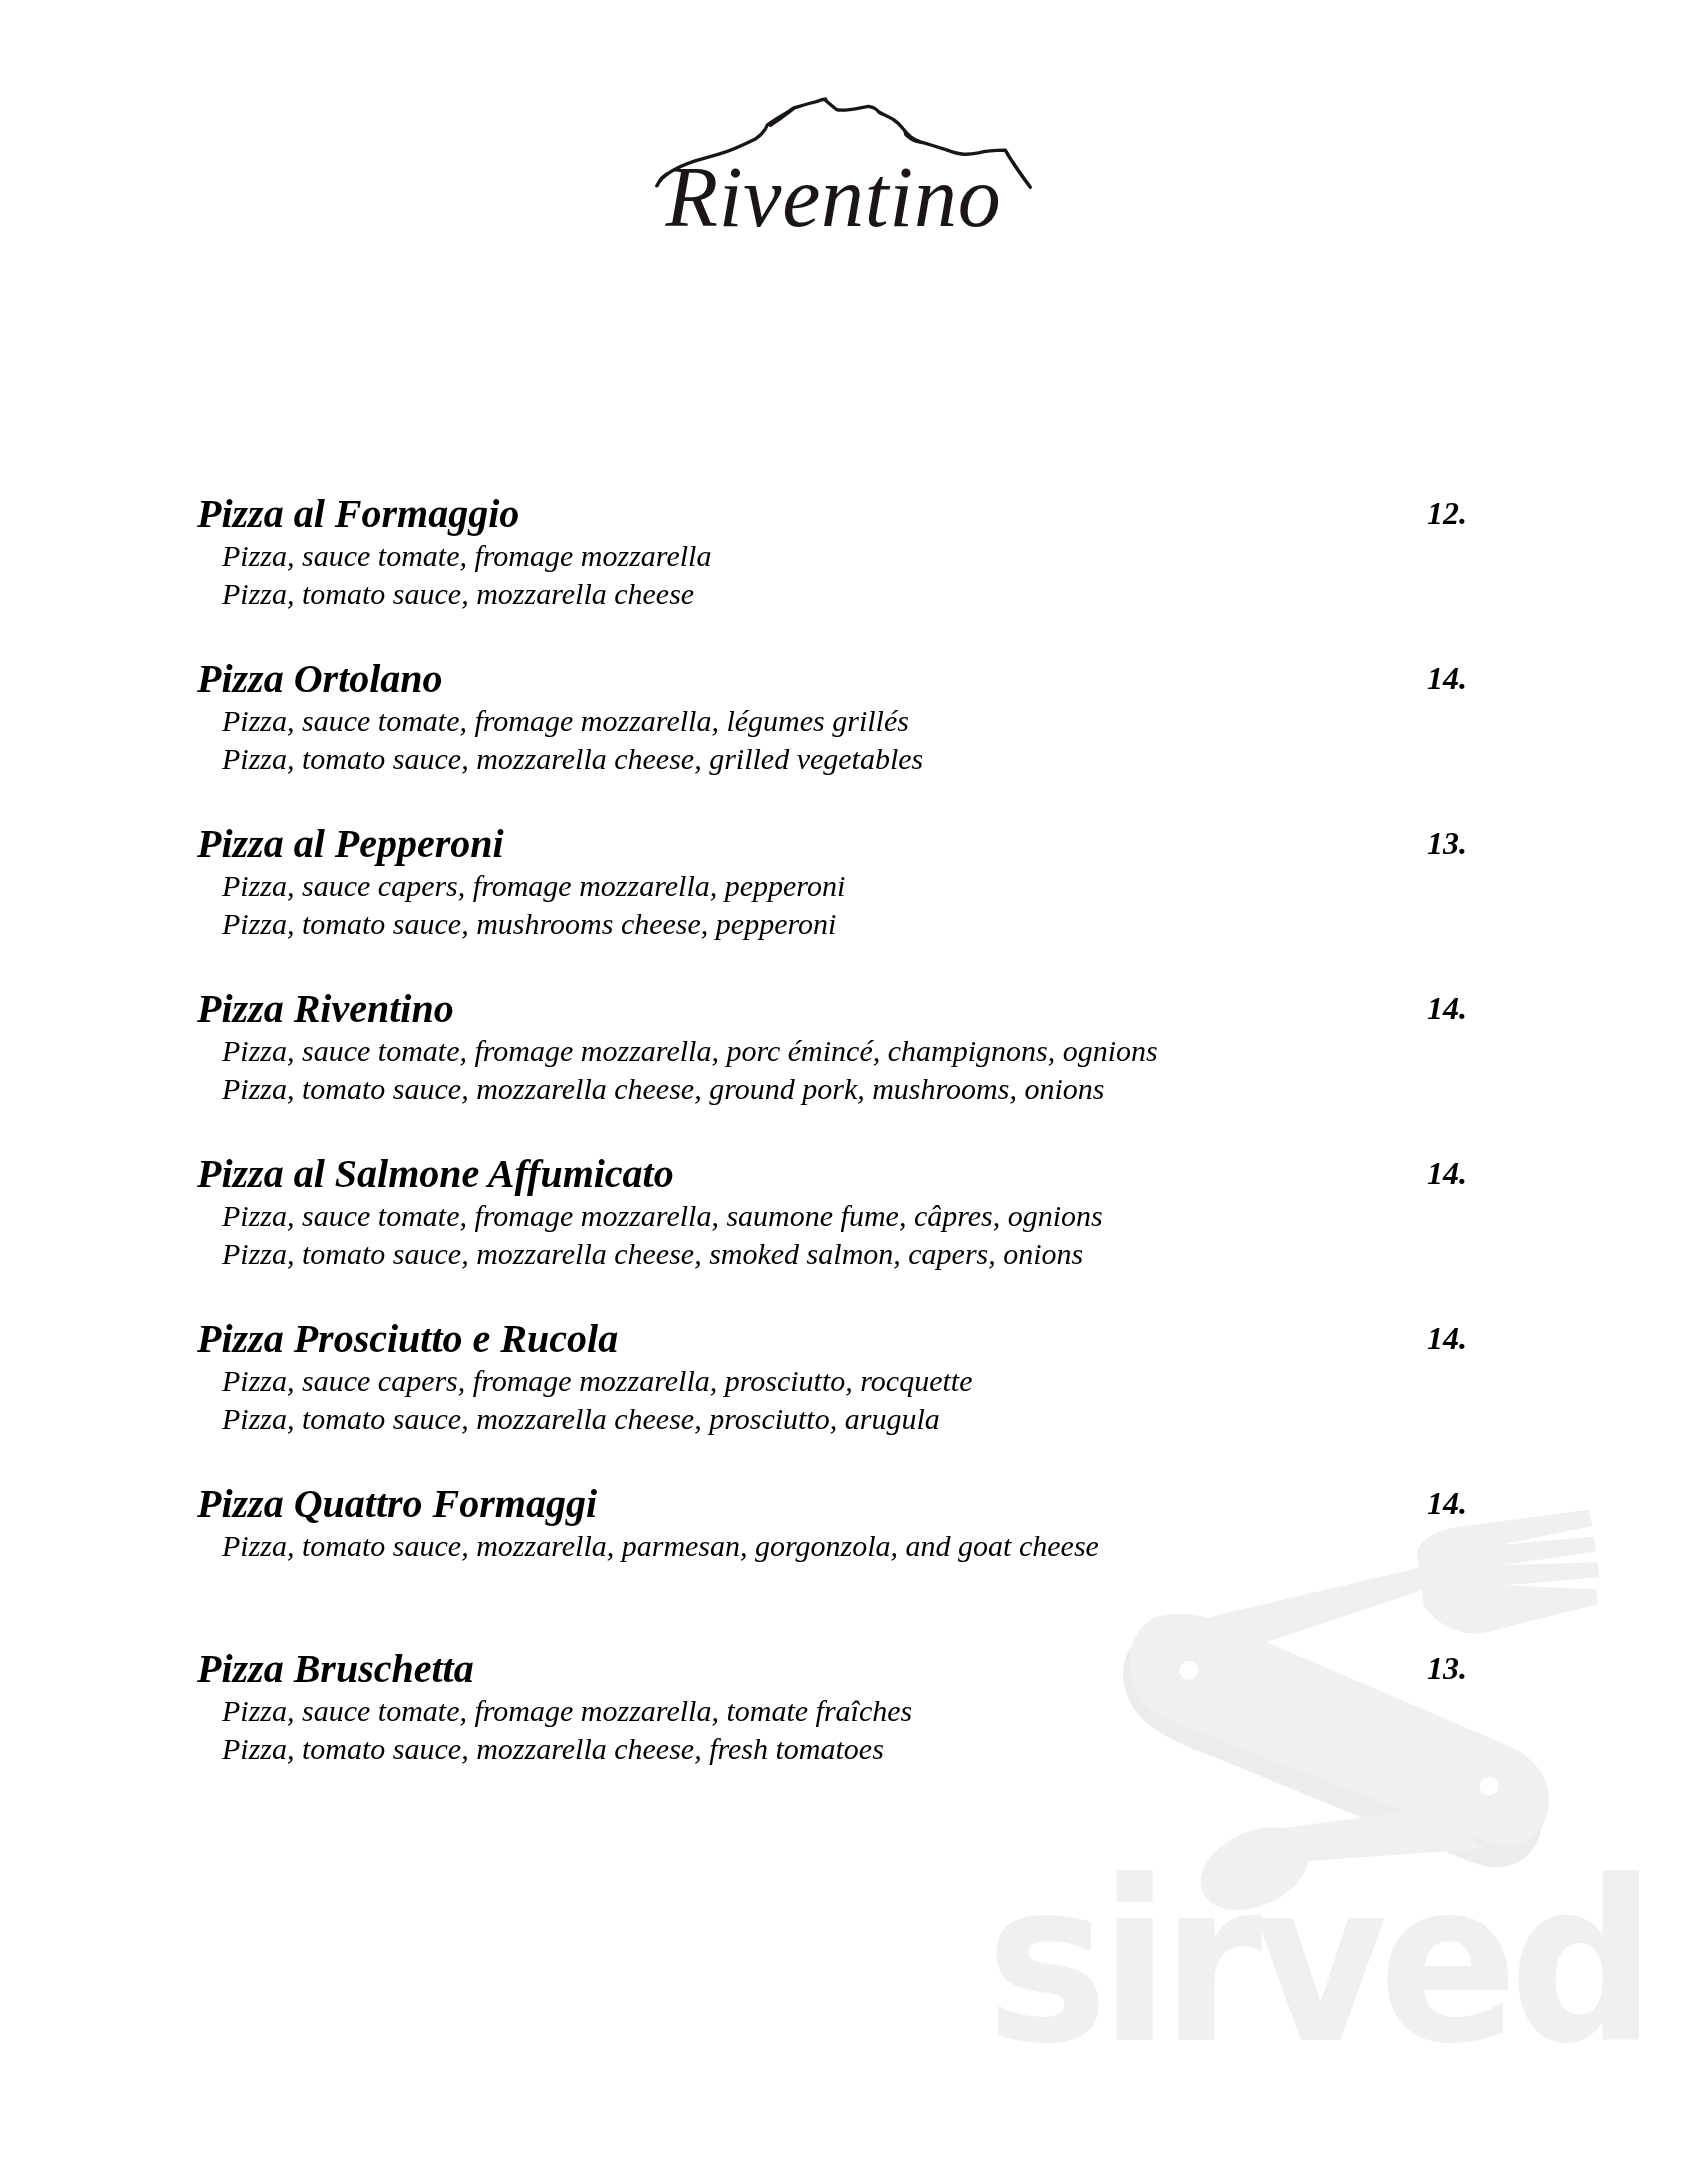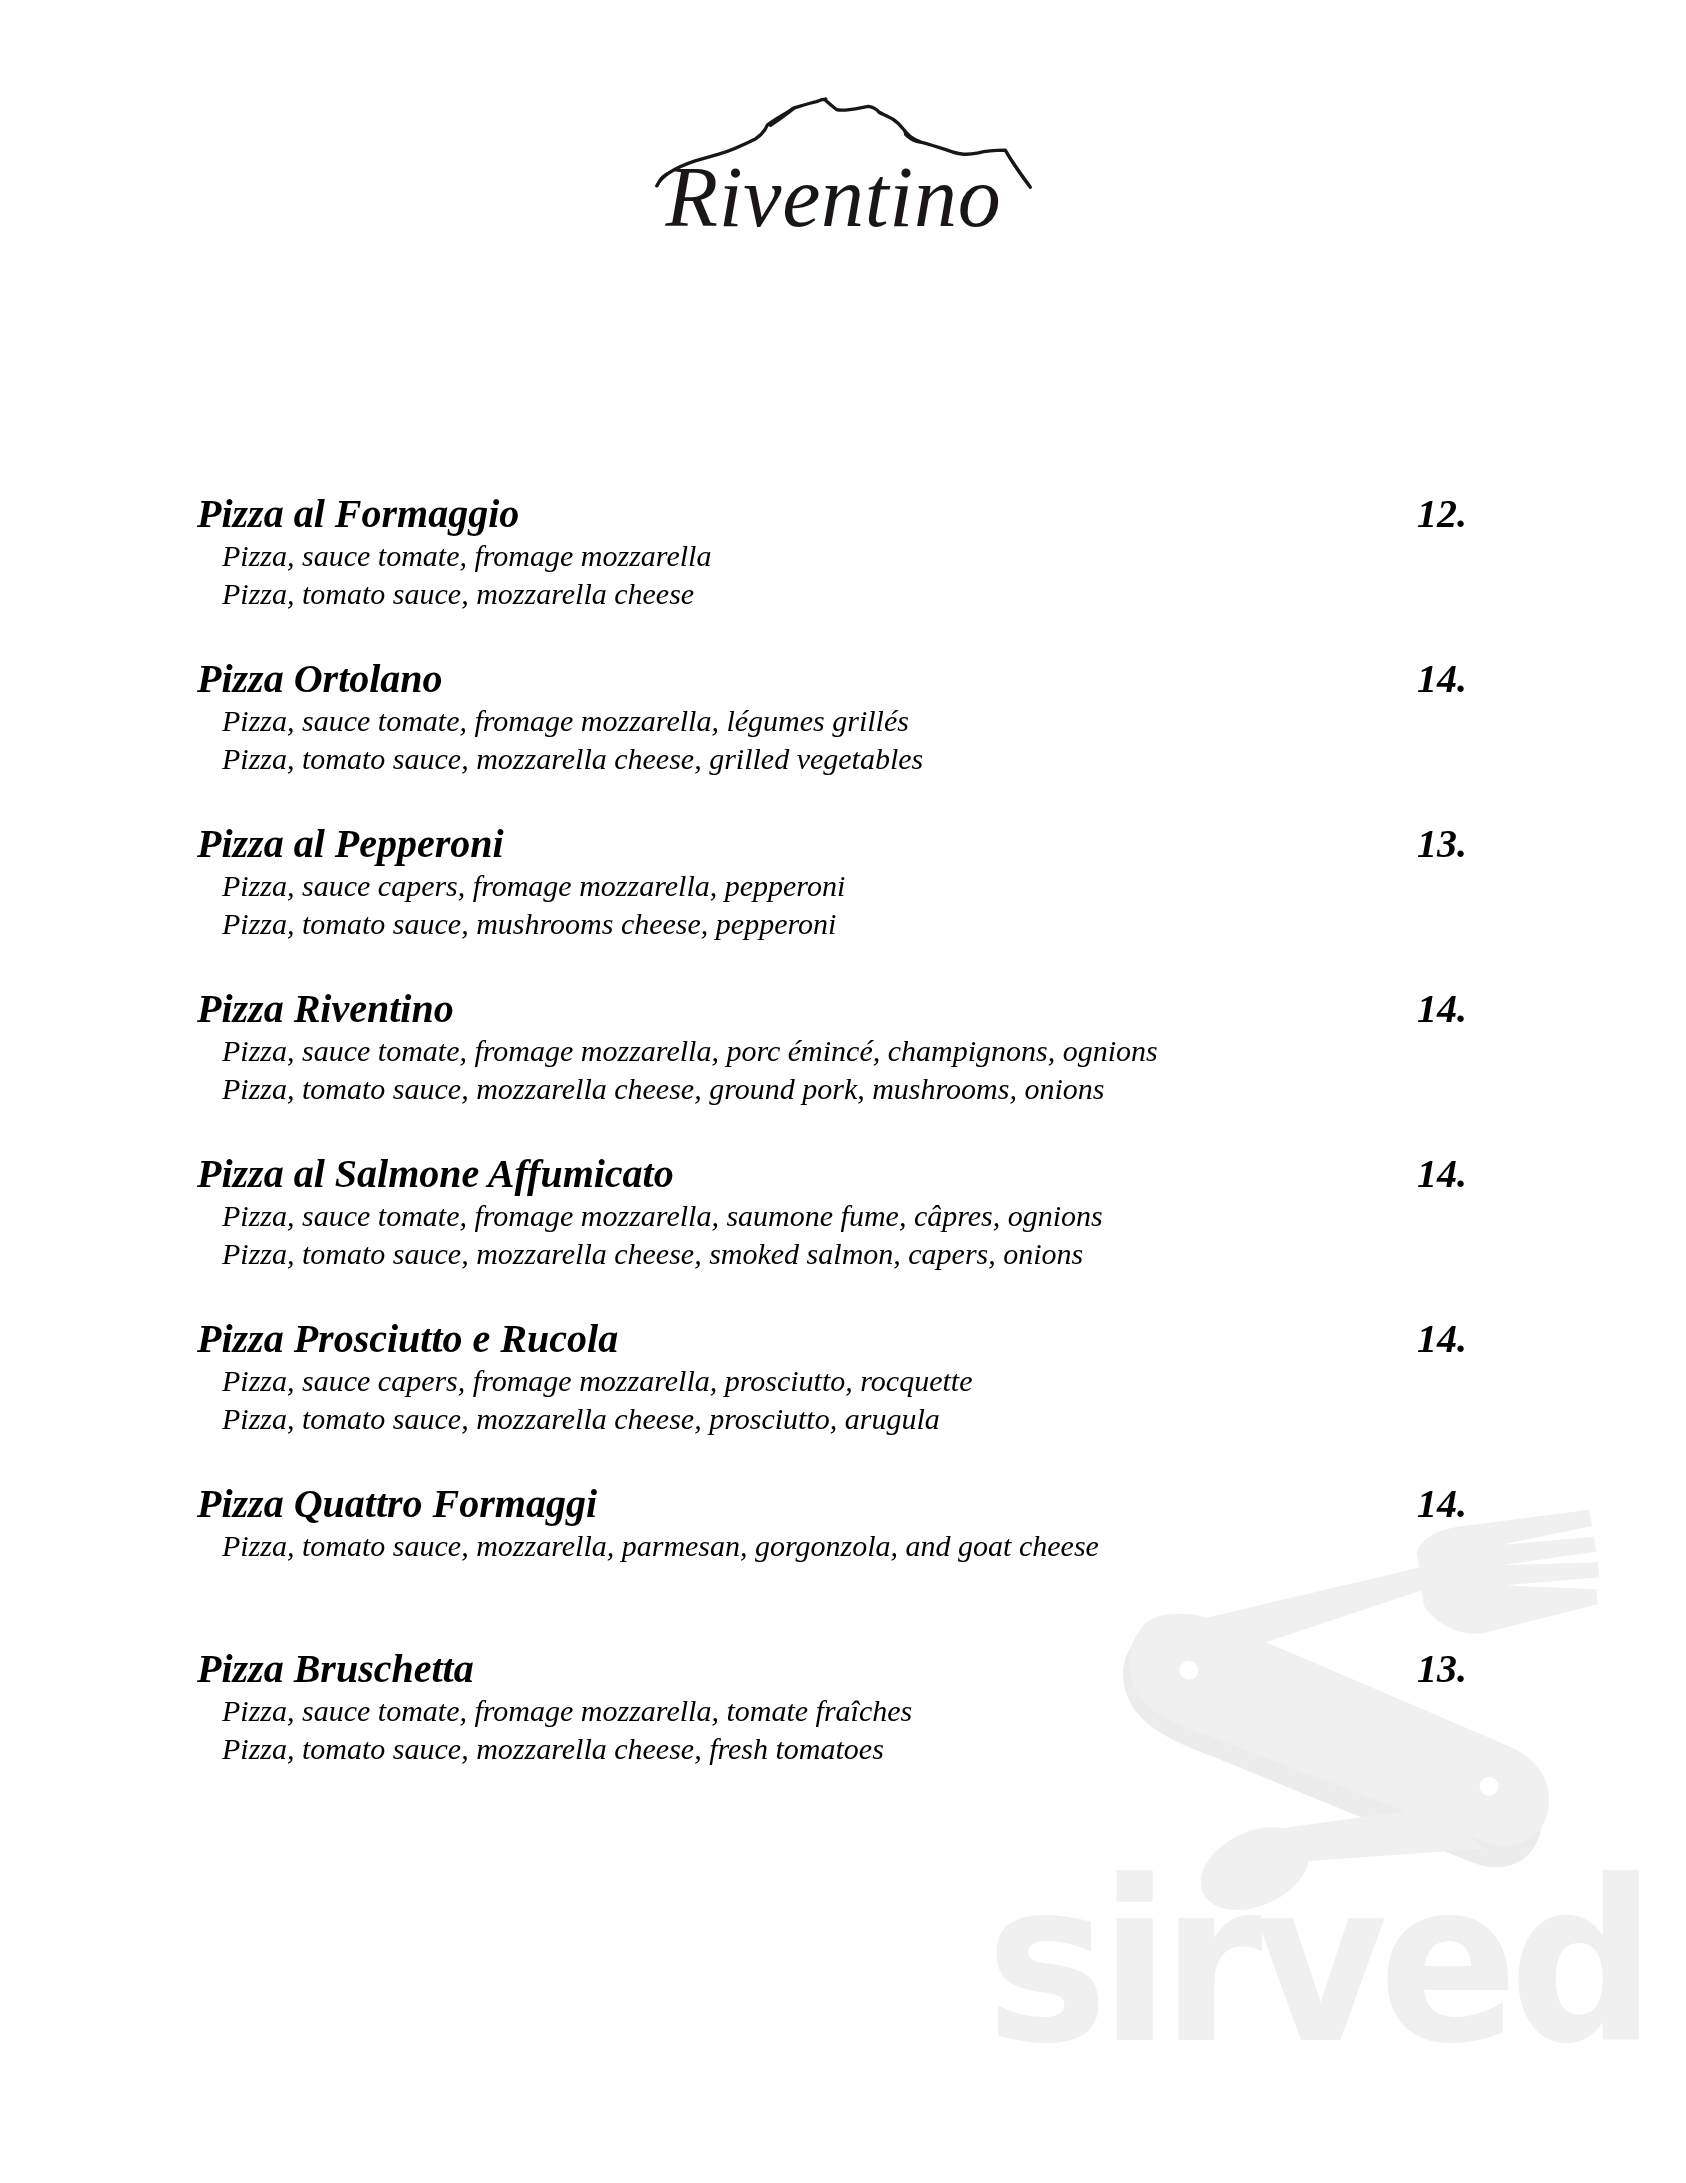--- a/index.html
+++ b/index.html
@@ -96,21 +96,21 @@
       font-weight: bold;
       font-style: italic;
       line-height: 47px;
       white-space: nowrap;
       color: #000;
     }
     .item-price {
       position: absolute;
       right: 0;
       top: 0;
-      font-size: 40px;
+      font-size: 32px;
       font-weight: bold;
       font-style: italic;
       line-height: 47px;
       white-space: nowrap;
       color: #000;
     }
     .item-desc {
       font-size: 30px;
       font-style: italic;
       font-weight: normal;

